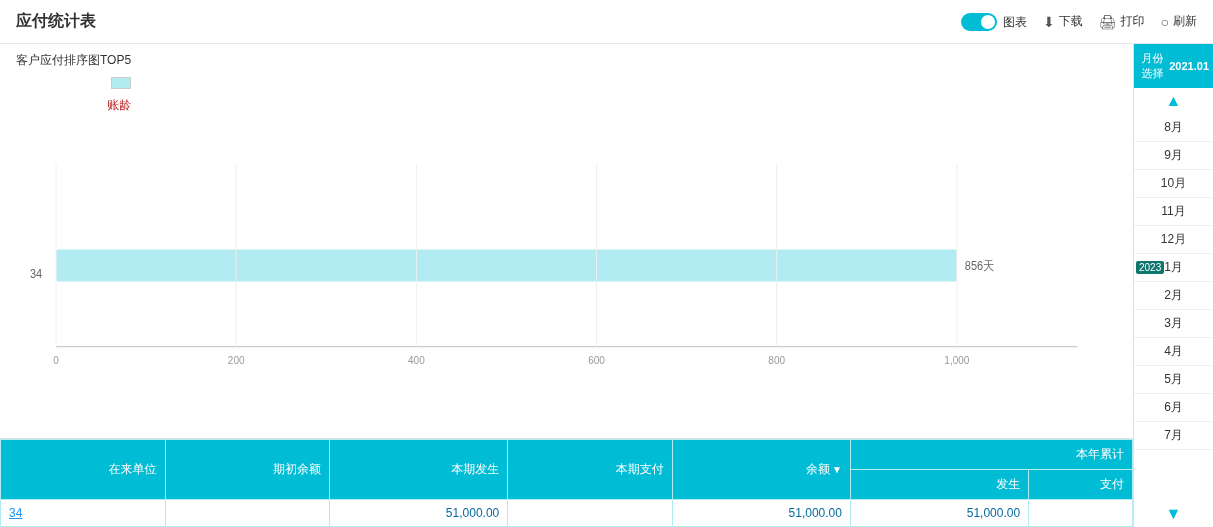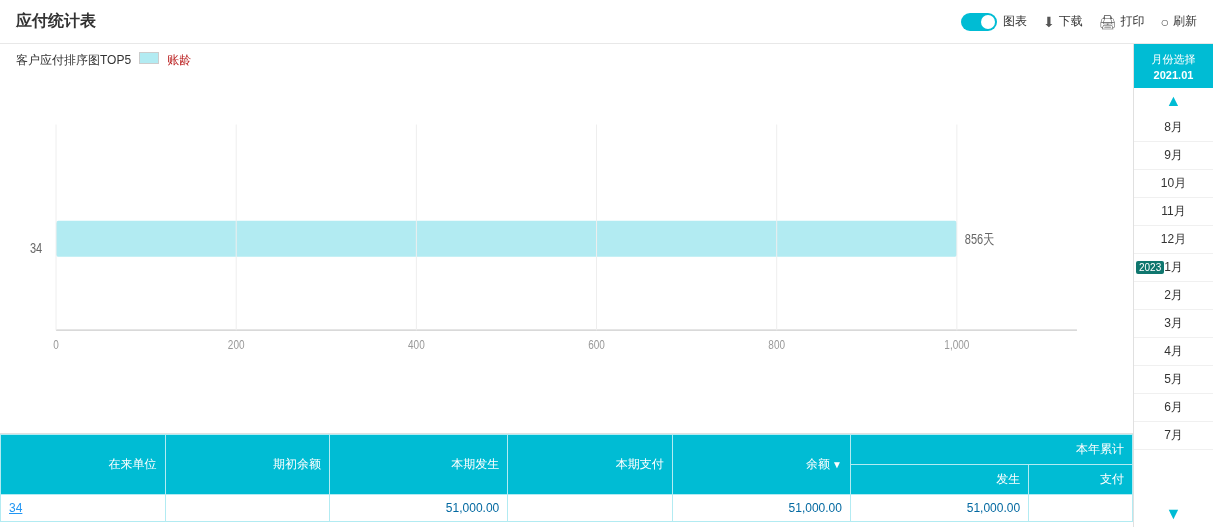--- a/index.html
+++ b/index.html
@@ -4,36 +4,36 @@
   <style>
     * { box-sizing: border-box; margin: 0; padding: 0; }
     body { font-family: 'Microsoft YaHei', Arial, sans-serif; font-size: 12px; background: #f5f5f5; }
 
     .app-container { width: 1213px; height: 527px; display: flex; flex-direction: column; background: #fff; overflow: hidden; }
 
     
     .header { display: flex; align-items: center; justify-content: space-between; padding: 17px 16px; background: #fff; border-bottom: 1px solid #e8e8e8; height: 44px; }
     .header-title { font-size: 16px; font-weight: bold; color: #333; }
     .header-actions { display: flex; align-items: center; gap: 16px; }
-    .toggle-switch { display: flex; align-items: center; gap: 6px; cursor: pointer; }
+    .toggle-switch { display: flex; align-items: flex-end; gap: 6px; cursor: pointer; }
     .toggle-track { width: 36px; height: 18px; background: #00bcd4; border-radius: 9px; position: relative; }
     .toggle-thumb { width: 14px; height: 14px; background: #fff; border-radius: 50%; position: absolute; right: 2px; top: 2px; }
     .toggle-label { font-size: 12px; color: #333; }
     .action-btn { display: flex; align-items: center; gap: 4px; color: #333; cursor: pointer; font-size: 12px; }
     .action-icon { font-size: 14px; color: #555; }
 
     
     .main-content { display: flex; flex: 1; overflow: hidden; }
 
     
     .chart-area { flex: 1; display: flex; flex-direction: column; overflow: hidden; }
 
     
     .chart-header { display: flex; align-items: center; justify-content: space-between; padding: 8px 16px 4px; }
-    .chart-legend { display: flex; align-items: flex-start; gap: 8px; }
+    .chart-legend { display: flex; align-items: flex-end; gap: 8px; flex-direction: column; }
     .legend-label { font-size: 12px; color: #333; }
     .legend-box { width: 20px; height: 12px; background: #b2ebf2; border: 1px solid #ccc; display: inline-block; }
     .legend-text { font-size: 12px; color: #b91c1c; }
     .chart-sort-btns { display: flex; gap: 0; }
     .sort-btn { padding: 3px 10px; font-size: 12px; cursor: pointer; color: #333; border: none; background: transparent; }
     .sort-btn.active { color: #00bcd4; border-bottom: 2px solid #00bcd4; }
     .sort-btn:not(.active) { color: #666; }
 
     
     .chart-wrapper { flex: 1; position: relative; padding: 0 16px 0 16px; min-height: 300px; max-height: 360px; }
@@ -48,21 +48,21 @@
     th, td { border: 1px solid #b2ebf2; padding: 6px 8px; text-align: right; font-size: 12px; }
     th { font-weight: normal; color: #fff; }
     td { color: #333; }
     td.link-cell { color: #2196f3; cursor: pointer; text-decoration: underline; text-align: left; }
     td.amount { text-align: right; color: #0369a1; }
     tbody tr { background: #fff; }
     .sort-icon { font-size: 10px; color: #fff; margin-left: 2px; }
 
     
     .sidebar { width: 80px; border-left: 1px solid #e0e0e0; display: flex; flex-direction: column; overflow: hidden; background: #fff; }
-    .sidebar-header { background: #00bcd4; color: #fff; text-align: center; padding: 4px; font-size: 12px; height: 44px; display: flex; align-items: center; justify-content: center; flex-direction: column; gap: 2px; }
+    .sidebar-header { background: #00bcd4; color: #fff; text-align: center; padding: 4px; font-size: 12px; height: 44px; display: flex; align-items: center; justify-content: center; flex-direction: row; gap: 2px; }
     .sidebar-header-label { font-size: 11px; }
     .sidebar-header-value { font-size: 11px; font-weight: bold; }
     .sidebar-scroll { flex: 1; overflow-y: auto; }
     .sidebar-nav-btn { width: 100%; text-align: center; padding: 4px 0; cursor: pointer; background: #fff; border: none; font-size: 16px; color: #00bcd4; }
     .month-item { display: flex; align-items: center; justify-content: center; padding: 5px 4px; font-size: 12px; color: #333; cursor: pointer; border-bottom: 1px solid #f0f0f0; position: relative; }
     .month-item.year-marker { color: #fff; }
     .year-badge { position: absolute; left: 2px; background: #0f766e; color: #fff; font-size: 10px; padding: 1px 3px; border-radius: 2px; }
   </style>
 </head>
 <body>

